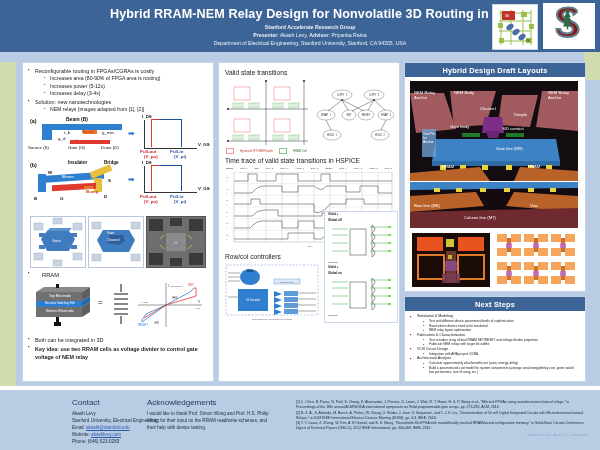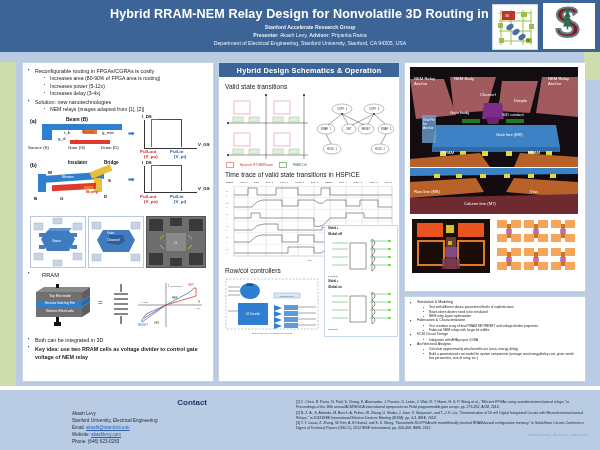--- a/index.html
+++ b/index.html
@@ -96,21 +96,21 @@
   
   .render3d{position:absolute;background:#120d12;overflow:hidden;}
   .rlbl{position:absolute;color:#fff;font-size:4.2px;line-height:1.15;}
   .rlbl.sm{font-size:3.4px;}
 
   .layoutimg{position:absolute;background:#1a0d08;overflow:hidden;}
 
   
   .bot-white{position:absolute;left:0;top:386px;width:600px;height:4px;background:#ffffff;}
   .bottom{position:absolute;left:0;top:390px;width:600px;height:60px;background:#b9cce4;}
-  .bh{font-size:8px;font-weight:bold;color:#17365d;text-align:right;}
+  .bh{font-size:8px;font-weight:normal;color:#17365d;}
   .bt{font-size:4.6px;color:#1c2b3c;line-height:1.55;}
   .lnk{color:#2a5db0;text-decoration:underline;}
   .refline{font-size:3.5px;color:#16263a;line-height:1.5;}
   .tiny{font-size:2.6px;color:#8fa6c4;}
 </style>
 </head>
 <body>
 
 <div class="poster">
 
@@ -373,21 +373,20 @@
 
       <ul class="b" style="margin-top:4px;">
         <li><span>Both can be integrated in 3D</span></li>
         <li class="bold"><span>Key idea: use two RRAM cells as voltage divider to control gate voltage of NEM relay</span></li>
       </ul>
 
     </div>
   </div>
 
   <div class="panel p-mid">
-    <div class="panel-hd">Hybrid Design Schematics &amp; Operation</div>
     <div class="panel-body">
 
       <div class="sec-label">Valid state transitions</div>
 
       <div style="position:relative;height:74px;">
         <svg width="88" height="70" viewBox="0 0 88 70" style="position:absolute;left:0;top:0;">
           <g stroke="#333" stroke-width=".5">
             <line x1="4" y1="30" x2="84" y2="30"></line>
               <line x1="4" y1="62" x2="84" y2="62"></line>
             <line x1="42" y1="2" x2="42" y2="66"></line>
@@ -606,20 +605,21 @@
             </g>
             <text x="2" y="40" font-size="2" fill="#333" font-family="'Liberation Sans',sans-serif">Select Bits</text>
           </svg>
         </div>
       </div>
 
     </div>
   </div>
 
   <div class="panel p-right">
+    <div class="panel-hd">Hybrid Design Draft Layouts</div>
     <div class="panel-body">
 
       <div class="render3d" style="position:relative;width:168px;height:100px;">
         <svg width="168" height="100" viewBox="0 0 168 100" style="position:absolute;left:0;top:0;">
           <rect width="168" height="100" fill="#130d12"></rect>
           <polygon points="0,12 34,12 46,48 6,52" fill="#a15a5e"></polygon>
           <polygon points="40,10 86,10 76,44 44,46" fill="#a15a5e"></polygon>
           <polygon points="92,14 128,14 120,46 88,44" fill="#a15a5e"></polygon>
           <polygon points="132,10 168,10 168,50 126,46" fill="#a15a5e"></polygon>
           <polygon points="74,36 92,36 94,52 72,52" fill="#7d2c88"></polygon>
@@ -747,20 +747,21 @@
               </g>
             </g>
           </svg>
         </div>
       </div>
 
     </div>
   </div>
 
   <div class="panel p-next">
+    <div class="panel-hd">Next Steps</div>
     <div class="panel-body" style="padding:3px 5px;">
       <ul class="b" style="font-size:3.6px;">
         <li style="font-size:3.6px;line-height:1.4;">
           <span>Simulation &amp; Modeling</span>
           <ul class="b2" style="margin-left:6px;">
             <li style="font-size:3.2px;line-height:1.4;"><span>Test with different device parameters/levels of sophistication</span></li>
             <li style="font-size:3.2px;line-height:1.4;"><span>Row/column drivers need to be simulated</span></li>
             <li style="font-size:3.2px;line-height:1.4;"><span>NEM relay layout optimization</span></li>
           </ul>
         </li>
@@ -795,20 +796,24 @@
       <div class="bh">Contact</div>
       <div class="bt" style="margin-top:3px;">
         <div>Akash Levy</div>
         <div>Stanford University, Electrical Engineering</div>
         <div><span>Email:</span> <span class="lnk">akashl@stanford.edu</span></div>
         <div><span>Website:</span> <span class="lnk">akashlevy.com</span></div>
         <div><span>Phone:</span> <span>(646) 623-0283</span></div>
       </div>
     </div>
 
+    <div style="position:absolute;left:147px;top:8px;width:130px;">
+      <div class="bh">Acknowledgements</div>
+      <div class="bt" style="margin-top:3px;">I would like to thank Prof. Simon Wong and Prof. H.S. Philip Wong for their input on the RRAM read/write schemes, and their help with device testing.</div>
+    </div>
 
     <div style="position:absolute;left:296px;top:8px;width:292px;">
       <div style="margin-top:2px;">
         <div class="refline">[1] C. Chen, R. Parsa, N. Patil, S. Chong, K. Akarvardar, J. Provine, D. Lewis, J. Watt, R. T. Howe, H. S. P. Wong et al., "Efficient FPGAs using nanoelectromechanical relays," in Proceedings of the 18th annual ACM/SIGDA international symposium on Field programmable gate arrays, pp. 273-282, ACM, 2010.</div>
         <div class="refline">[2] N. Z. A., S. Almeida, M. Busch, A. Peñas, W. Zhang, U. Sikder, J. Jeon, V. Stojanović, and T.-J. K. Liu, "Demonstration of 50 mV Digital Integrated Circuits with Microelectromechanical Relays," in 2018 IEEE International Electron Devices Meeting (IEDM), pp. 4-3, IEEE, 2018.</div>
         <div class="refline">[3] Y. Y. Liauw, Z. Zhang, W. Kim, A. El Gamal, and S. S. Wong, "Nonvolatile 3D-FPGA with monolithically stacked RRAM-based configuration memory," in Solid-State Circuits Conference Digest of Technical Papers (ISSCC), 2012 IEEE International, pp. 406-408, IEEE, 2012.</div>
       </div>
       <div class="tiny" style="text-align:right;margin-top:2px;">Stanford University — Akash Levy — akashlevy.com</div>
     </div>
 

